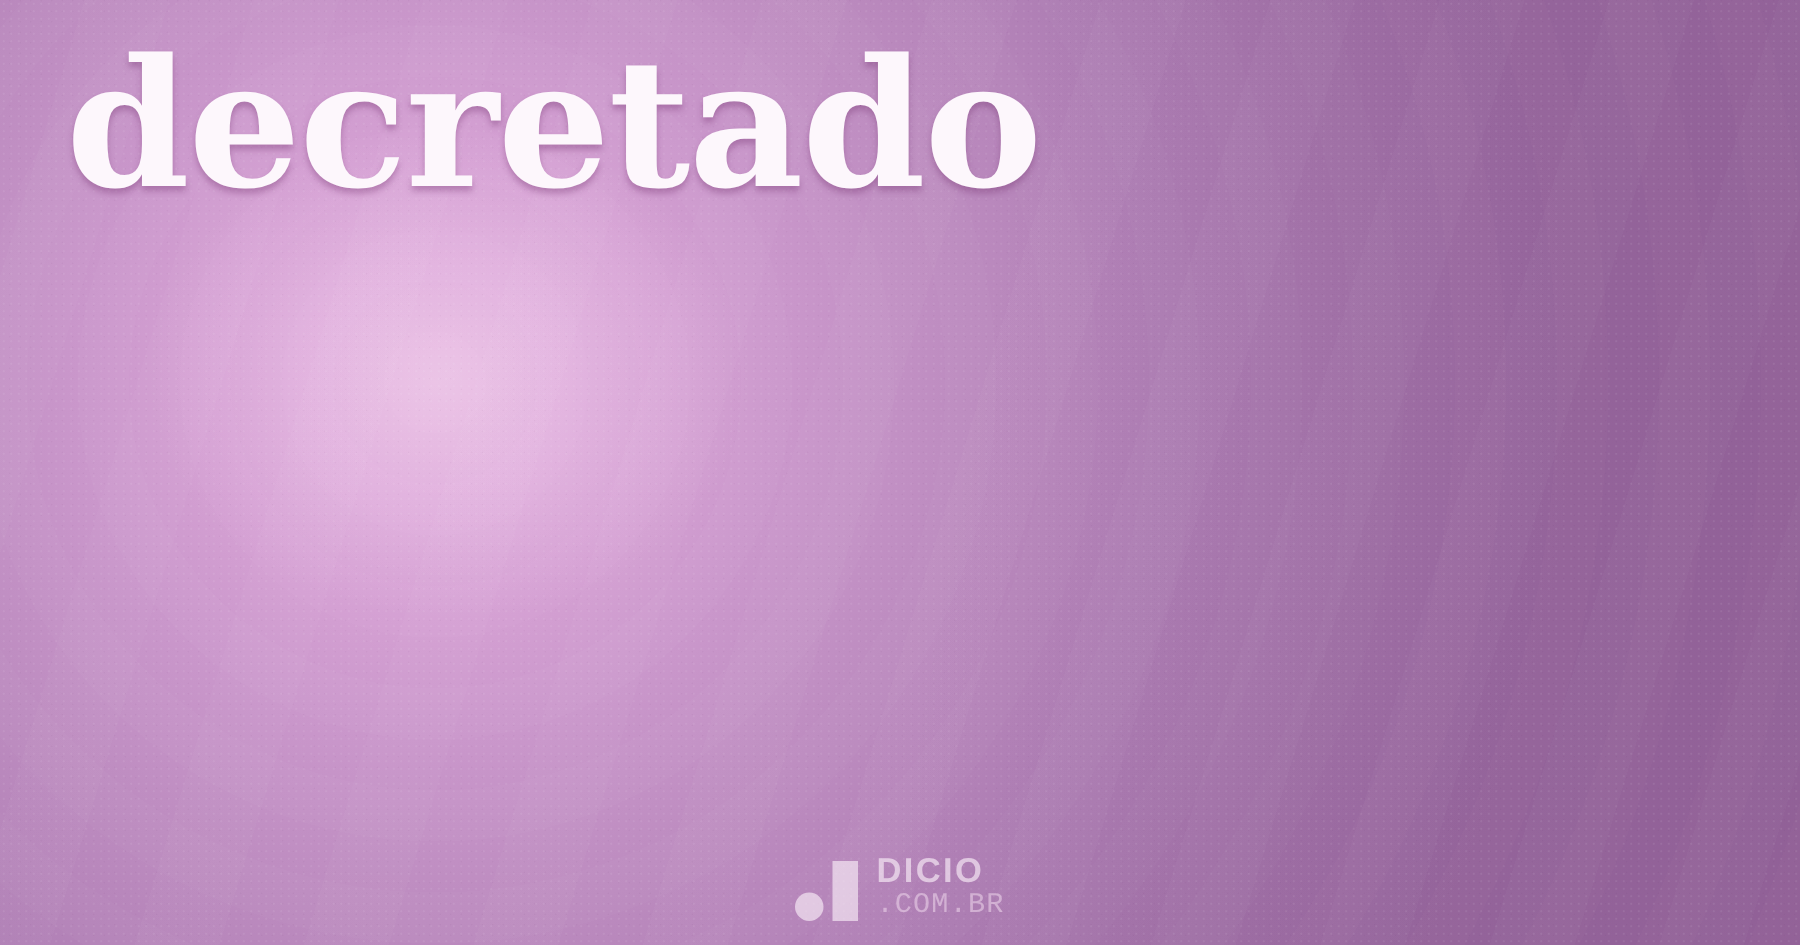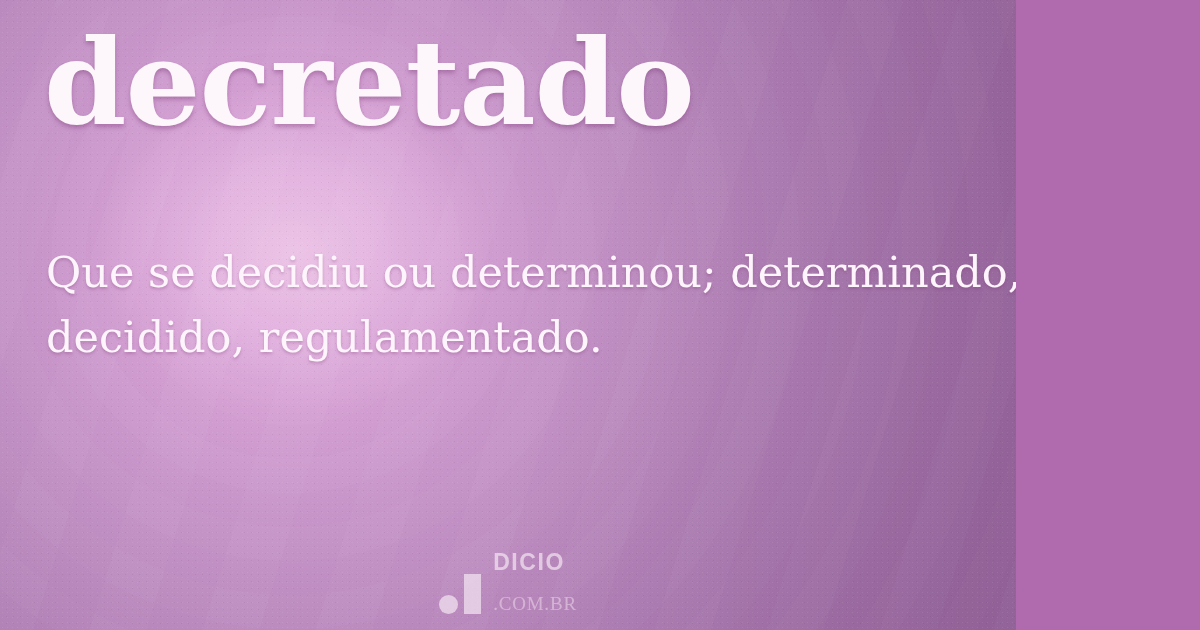--- a/index.html
+++ b/index.html
@@ -12,21 +12,21 @@
   }
 
   body {
     font-family:"Liberation Serif", serif;
     background:#b06aae;
   }
 
   
   .card {
     position:relative;
-    width:1016px;
+    width:1200px;
     height:630px;
     overflow:hidden;
     background:#a45ea3;
   }
 
   
   .bg-base {
     position:absolute;
     inset:0;
     background:
@@ -186,47 +186,46 @@
 
   .logo-name {
     font-family:"Liberation Sans", sans-serif;
     font-weight:700;
     font-size:23px;
     letter-spacing:1.6px;
     color:#fdf3fb;
   }
 
   .logo-tld {
-    font-family:Liberation Serif, serif;
+    font-family:Liberation Mono, monospace;
     font-weight:400;
     font-size:19px;
     letter-spacing:0.8px;
     color:#f2dcef;
-    margin-top:20px;
+    margin-top:2px;
     opacity:0.85;
   }
 </style>
 </head>
 <body>
 
 <div class="card">
 
   <div class="bg-base"></div>
   <div class="bg-rings"></div>
   <div class="bg-bloom"></div>
   <div class="bg-streaks"></div>
   <div class="bg-vignette"></div>
   <div class="bg-grain"></div>
 
   <div class="content">
 
     <h1 class="word-title">decretado</h1>
 
     <div class="definitions">
-      <p class="definition">Que se decidiu ou determinou; determinado, decidido, regulamentado.</p>
     </div>
 
     <div class="logo">
       <div class="logo-mark">
         <span class="logo-dot"></span>
         <span class="logo-bar"></span>
       </div>
       <div class="logo-text">
         <span class="logo-name">DICIO</span>
         <span class="logo-tld">.COM.BR</span>

